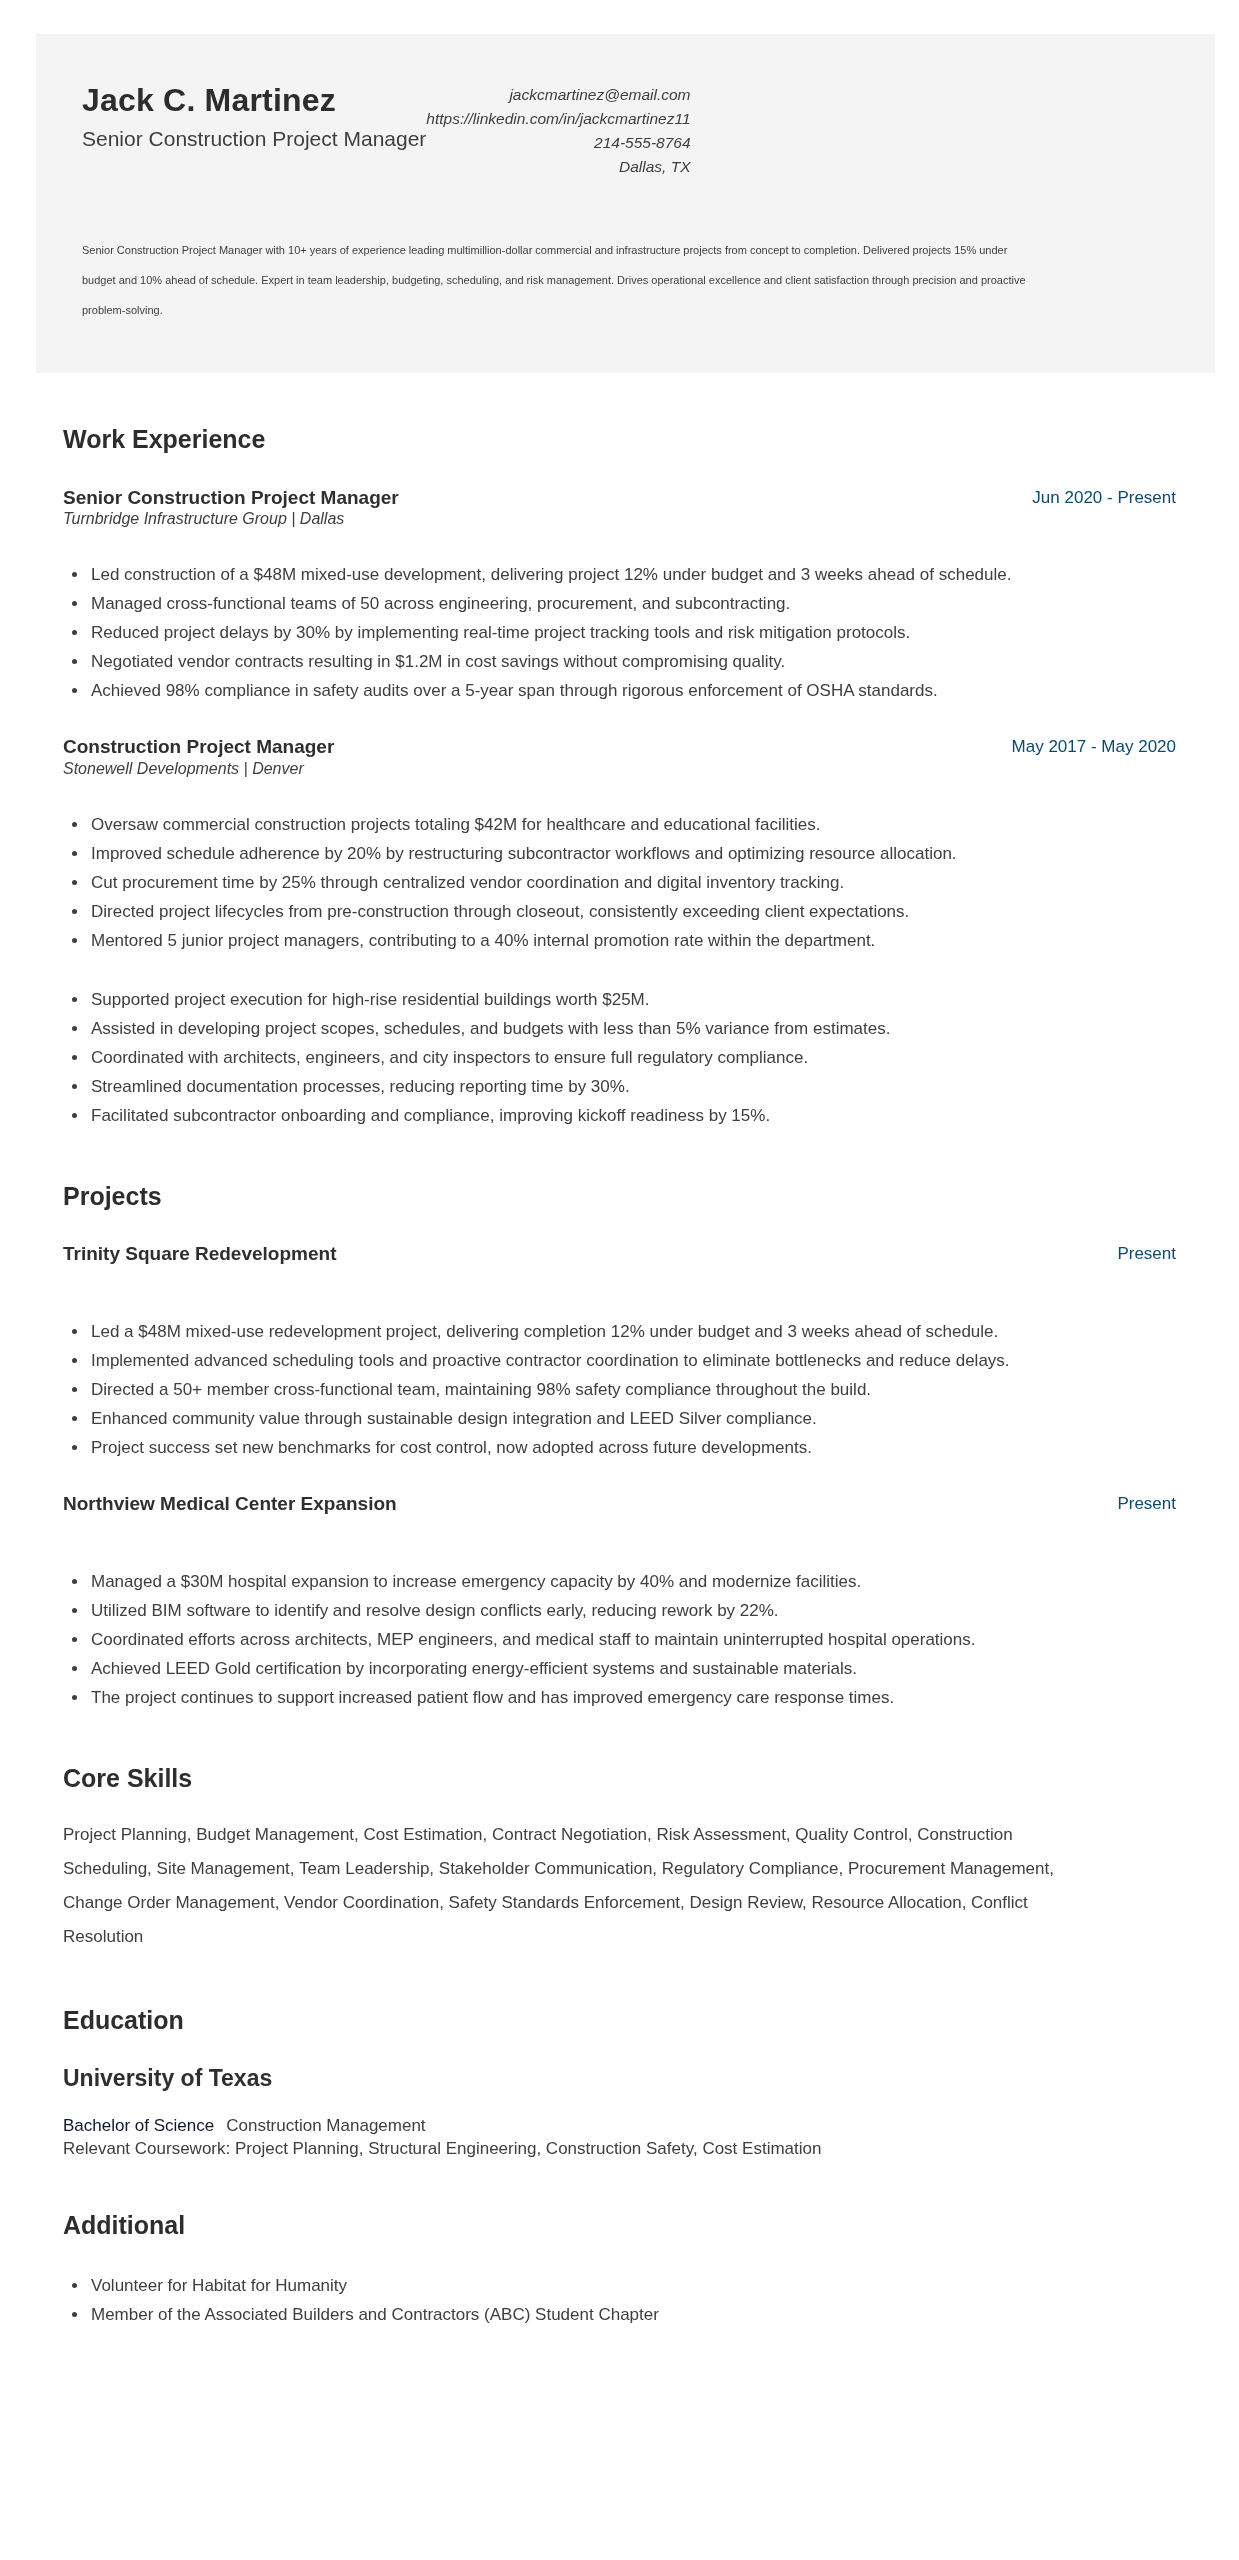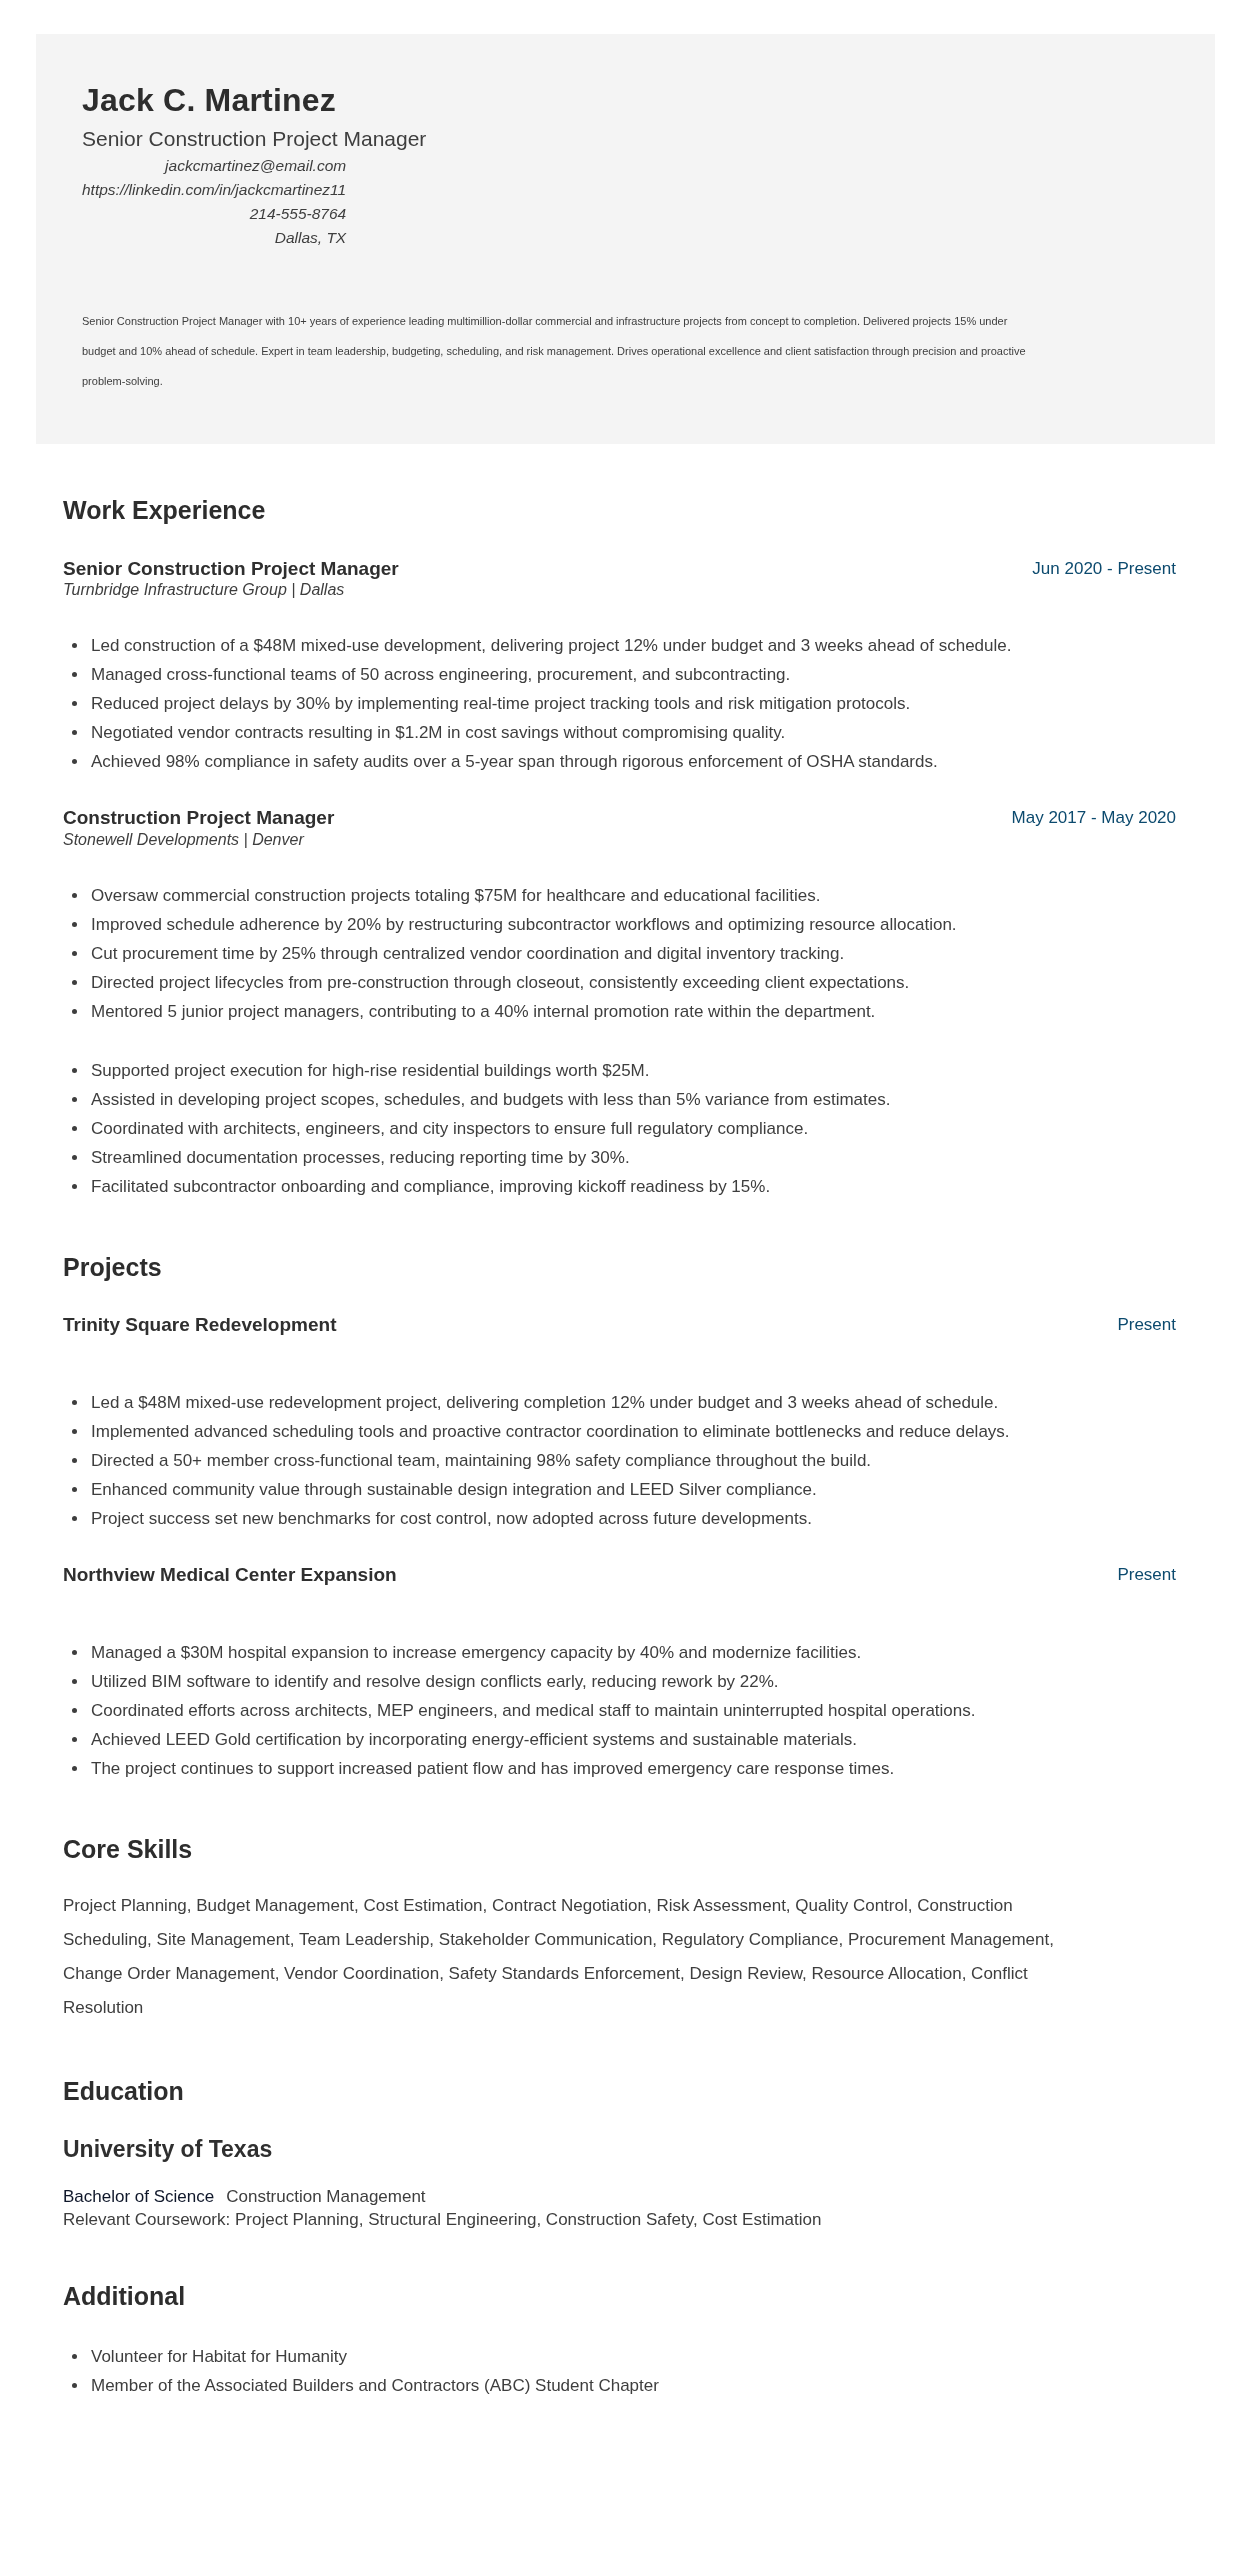--- a/index.html
+++ b/index.html
@@ -12,21 +12,21 @@
   }
   .page { width: 1239px; height: 2560px; overflow: hidden; }
 
   
   .header-block {
     background: #f4f4f4;
     margin: 34px 24px 0 36px;
     padding: 46px 46px 48px 46px;
     box-sizing: border-box;
   }
-  .header-top { display: flex; align-items: flex-start; flex-direction: column; }
+  .header-top { display: flex; align-items: flex-start; }
   .name {
     font-size: 32px; font-weight: bold; color: #2d2d2d;
     line-height: 1.25; letter-spacing: 0.2px;
   }
   .role { font-size: 21px; color: #3e3e3e; margin-top: 7px; }
   .contact {
     text-align: right; font-style: italic;
     font-size: 15.5px; line-height: 24px; color: #3e3e3e; padding-top: 3px;
   }
   .summary {
@@ -104,21 +104,21 @@
 
       <div class="entry">
         <div class="entry-header">
           <div>
             <div class="entry-title">Construction Project Manager</div>
             <div class="entry-subtitle">Stonewell Developments | Denver</div>
           </div>
           <div class="entry-date">May 2017 - May 2020</div>
         </div>
         <ul class="bullets">
-            <li>Oversaw commercial construction projects totaling $75M for healthcare and educational facilities.</li>
+            <li>Oversaw commercial construction projects totaling $42M for healthcare and educational facilities.</li>
             <li>Improved schedule adherence by 20% by restructuring subcontractor workflows and optimizing resource allocation.</li>
             <li>Cut procurement time by 25% through centralized vendor coordination and digital inventory tracking.</li>
             <li>Directed project lifecycles from pre-construction through closeout, consistently exceeding client expectations.</li>
             <li>Mentored 5 junior project managers, contributing to a 40% internal promotion rate within the department.</li>
           </ul>
       </div>
 
       <div class="entry">
         <ul class="bullets">
             <li>Supported project execution for high-rise residential buildings worth $25M.</li>

